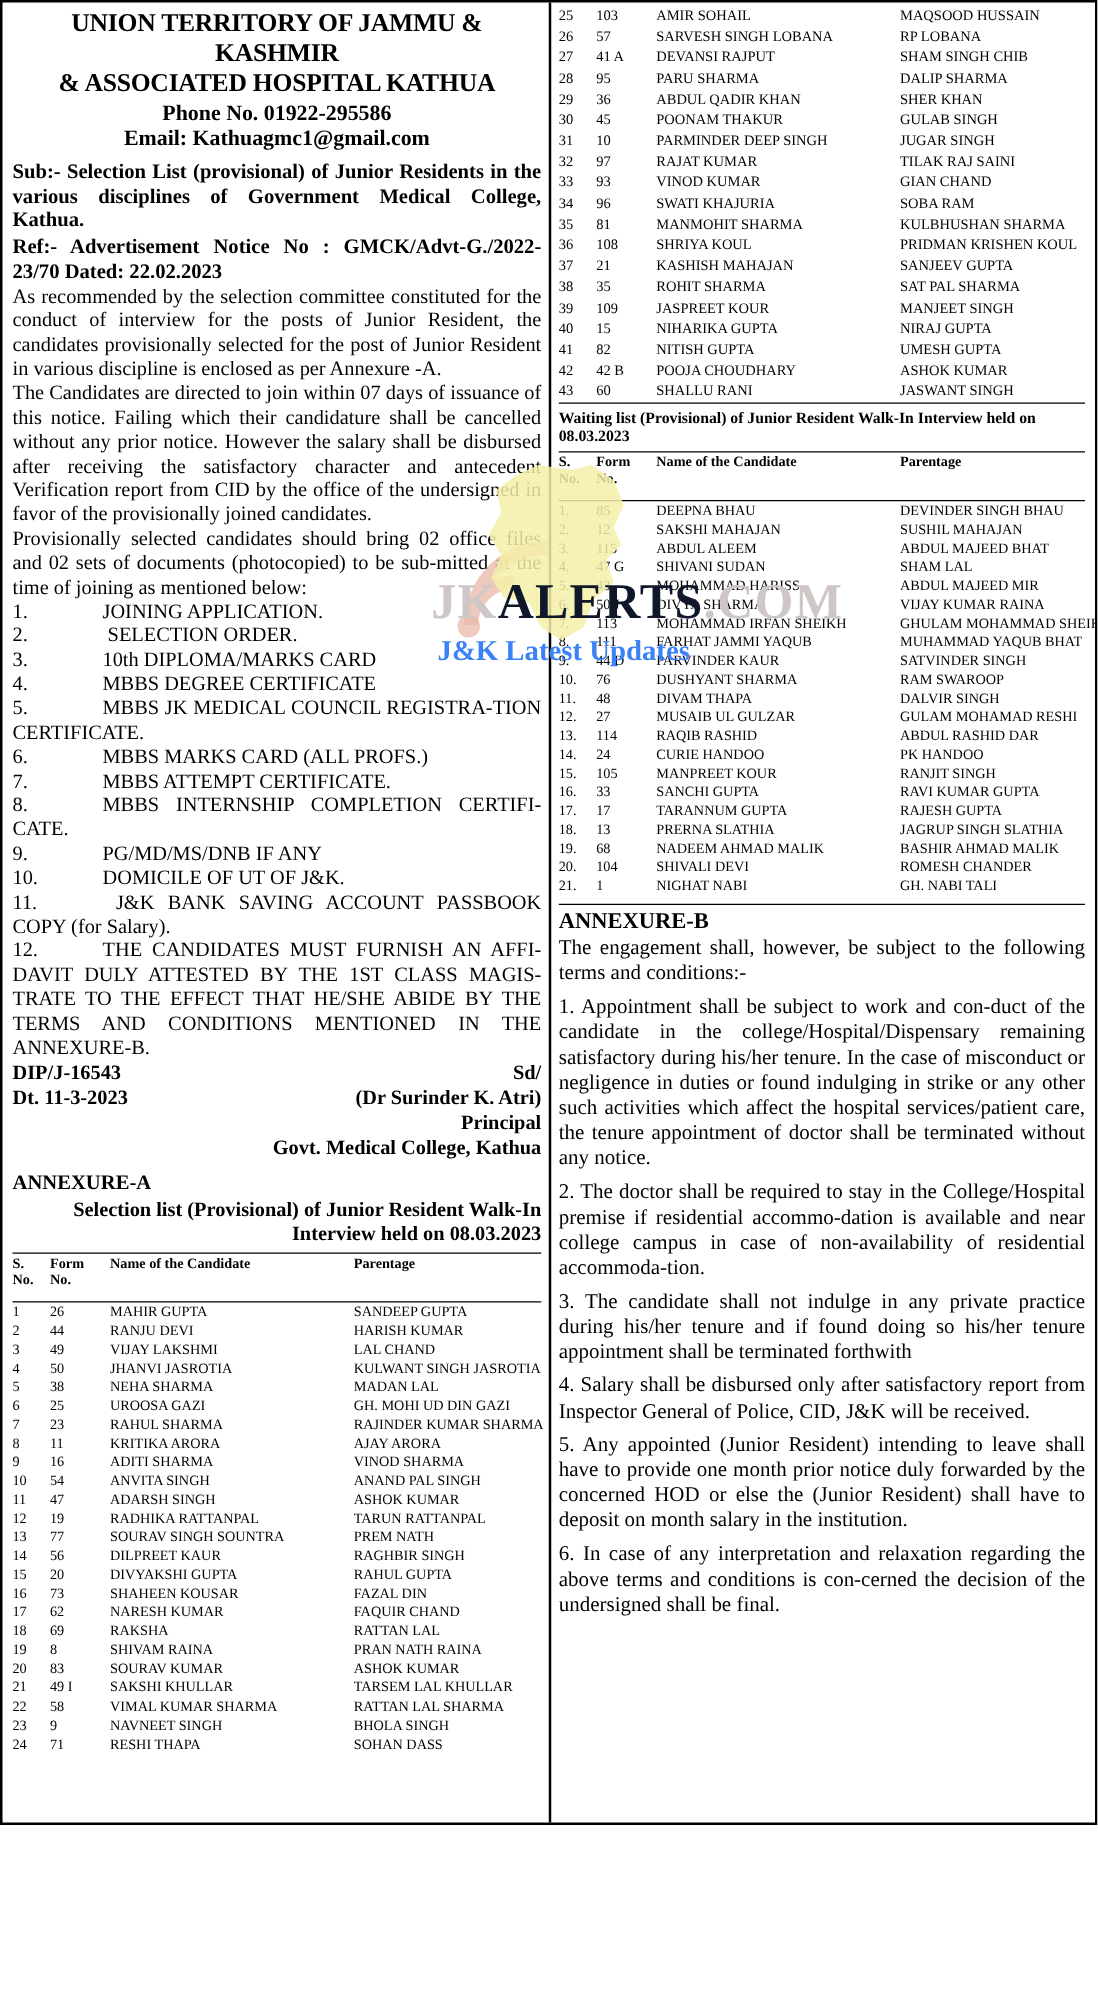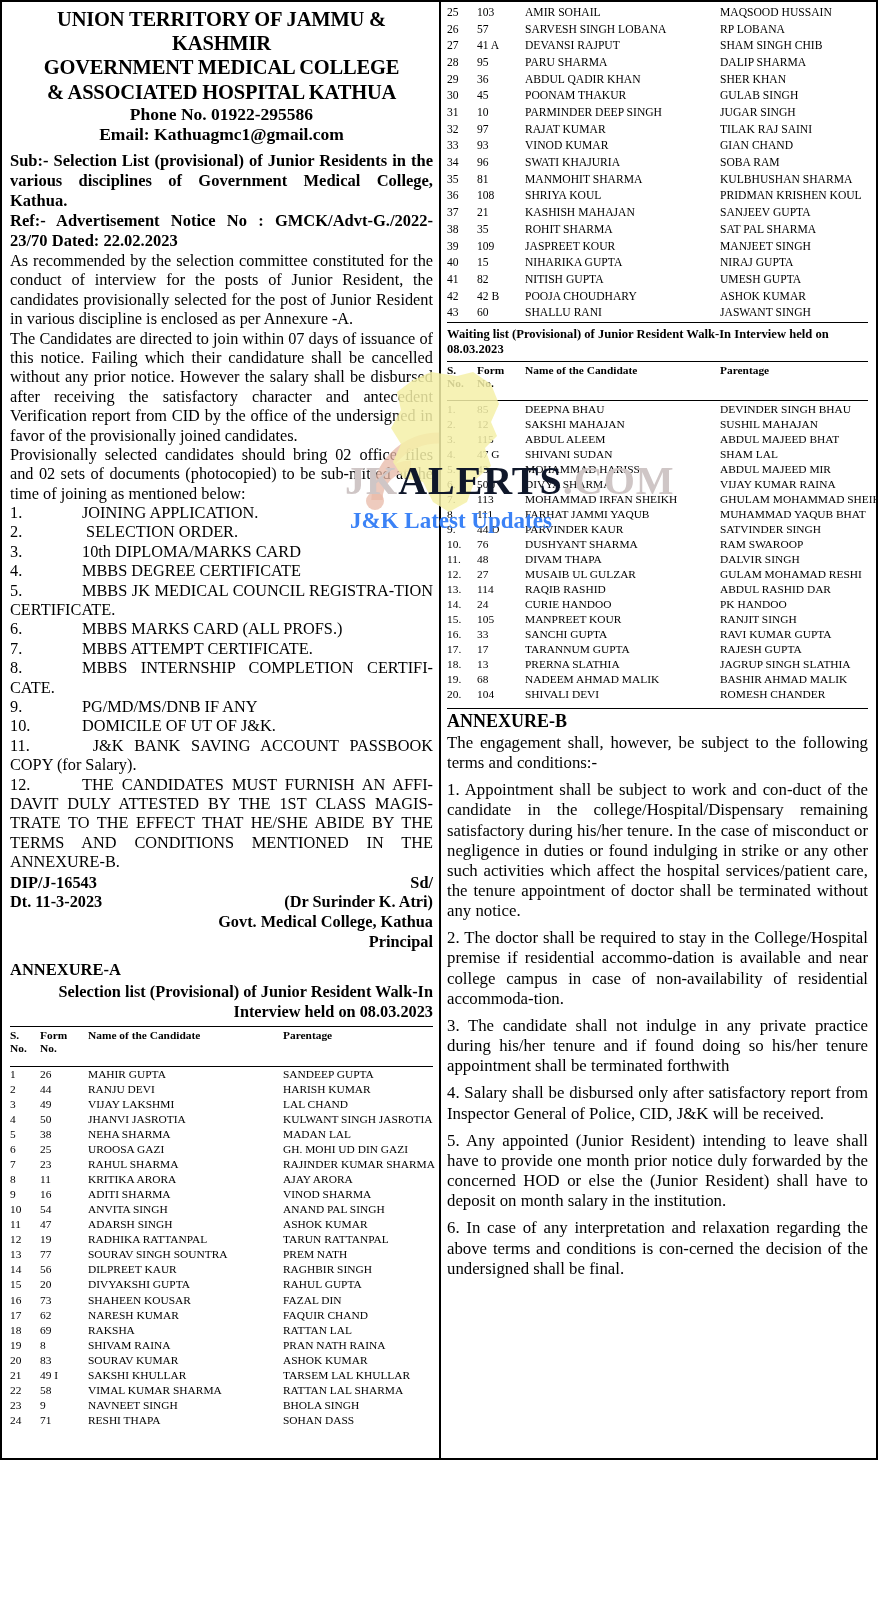--- a/index.html
+++ b/index.html
@@ -221,21 +221,20 @@
 </style>
 </head>
 <body>
 
 <div class="page">
 
   <div class="col col-left">
 
     <div class="letterhead">
       <div class="lh-l1">UNION TERRITORY OF JAMMU &amp; KASHMIR</div>
-      <div class="lh-l2">GOVERNMENT MEDICAL COLLEGE</div>
       <div class="lh-l3">&amp; ASSOCIATED HOSPITAL KATHUA</div>
       <div class="lh-phone">Phone No. 01922-295586</div>
       <div class="lh-email">Email: Kathuagmc1@gmail.com</div>
     </div>
 
     <div class="subj">Sub:-    Selection List (provisional) of Junior Residents in the various disciplines of  Government Medical College, Kathua.</div>
     <div class="ref">Ref:-    Advertisement Notice No : GMCK/Advt-G./2022-23/70 Dated: 22.02.2023</div>
 
     <p class="body-p">As recommended by the selection committee constituted for the conduct of interview for the posts of Junior Resident, the candidates provisionally selected for the post of Junior Resident in various discipline is enclosed as per Annexure -A.</p>
     <p class="body-p">The Candidates are directed to join within 07 days of issuance of this notice. Failing which their candidature shall be cancelled without any prior notice. However the salary shall be disbursed after receiving the satisfactory character and antecedent Verification report from CID by the office of the undersigned in favor of the provisionally joined candidates.</p>
@@ -258,22 +257,22 @@
 
     <div class="sigblock">
       <div class="sig-row">
         <span>DIP/J-16543</span>
         <span>Sd/</span>
       </div>
       <div class="sig-row">
         <span>Dt. 11-3-2023</span>
         <span>(Dr Surinder K. Atri)</span>
       </div>
+      <span class="sig-right">Principal</span>
       <span class="sig-right">Govt. Medical College, Kathua</span>
-      <span class="sig-right">Principal</span>
     </div>
 
     <div class="annex-title">ANNEXURE-A</div>
     <div class="annex-sub">Selection list (Provisional) of Junior Resident Walk-In Interview held on 08.03.2023</div>
 
     <div class="rule-top"></div>
     <table class="tbl">
       <thead>
         <tr>
           <th class="c-sno">
@@ -698,20 +697,26 @@
             <td class="c-form">68</td>
             <td class="c-name">NADEEM AHMAD MALIK</td>
             <td class="c-par">BASHIR AHMAD MALIK</td>
           </tr>
           <tr>
             <td class="c-sno">20.</td>
             <td class="c-form">104</td>
             <td class="c-name">SHIVALI DEVI</td>
             <td class="c-par">ROMESH CHANDER</td>
           </tr>
+          <tr>
+            <td class="c-sno">21.</td>
+            <td class="c-form">1</td>
+            <td class="c-name">NIGHAT  NABI</td>
+            <td class="c-par">GH. NABI TALI</td>
+          </tr>
         </tbody>
     </table>
 
     <div class="rule-mid" style="margin-top:6px"></div>
     <div class="annexb-title">ANNEXURE-B</div>
     <div class="annexb-p">The engagement shall, however, be subject to the following terms and conditions:-</div>
 
     <div class="annexb-p">1. Appointment shall be subject to work and con-duct of the candidate in the college/Hospital/Dispensary remaining satisfactory during his/her tenure. In the case of misconduct or negligence in duties or found indulging in strike or any other such activities which affect the hospital services/patient care, the tenure appointment of doctor shall be terminated without any notice.</div>
     <div class="annexb-p">2. The doctor shall be required to stay in the College/Hospital premise if residential accommo-dation is available and near college campus in case of non-availability of residential accommoda-tion.</div>
     <div class="annexb-p">3. The candidate shall not indulge in any private practice during his/her tenure and if found doing so his/her tenure appointment shall be terminated forthwith</div>

